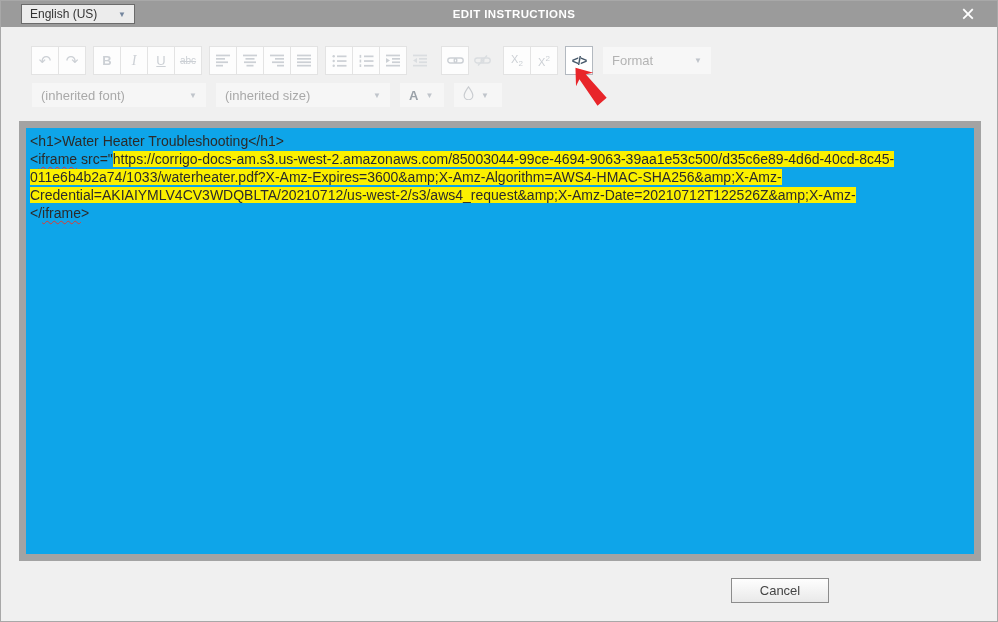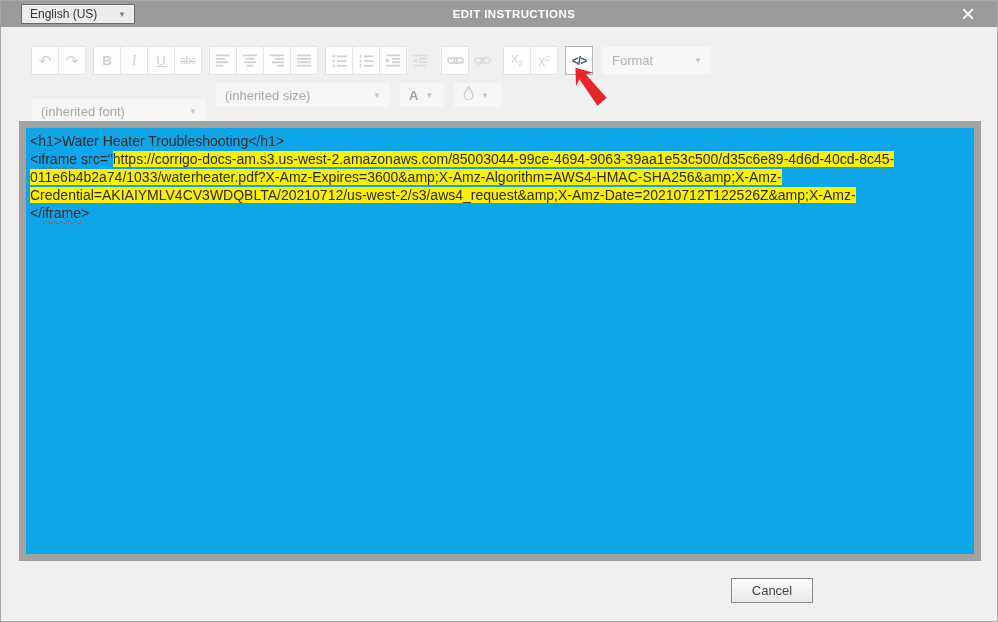--- a/index.html
+++ b/index.html
@@ -59,21 +59,21 @@
   .format-dd .lbl { flex:1; font-size:13px; color:#b3b3b3; }
   .dd-tri { font-size:8px; color:#c0c5cb; }
 
   
   .toolbar2 { position:absolute; left:30px; top:81px; display:flex; gap:8px; }
   .dd2 {
     height:26px; background:#f6f6f6; border:1px solid #f0f0f0;
     display:flex; align-items:center; padding:0 9px;
   }
   .dd2 .lbl { flex:1; font-size:13px; color:#a9a9a9; }
-  .dd-font { width:176px;margin-top:16px; } .dd-size { width:176px; }
+  .dd-font { width:176px; } .dd-size { width:176px; }
   .btn-color { width:46px; gap:7px; }
   .btn-color .a { font-weight:bold; font-size:13px; color:#9aa1a8; }
   .btn-bg { width:50px; gap:7px; color:#c9ccd0; }
 
   
   .anno-arrow { position:absolute; left:566px; top:58px; width:54px; height:54px; pointer-events:none; z-index:5; }
 
   
   .editor {
     position:absolute; left:18px; top:120px; width:962px; height:440px;
@@ -86,21 +86,21 @@
   .seg-spell {
     text-decoration-line:underline;
     text-decoration-style:wavy;
     text-decoration-color:#e03a2f;
     text-decoration-thickness:1px;
     text-underline-offset:2px;
   }
 
   
   .btn-cancel {
-    position:absolute; left:730px; top:577px; width:82px; height:25px;
+    position:absolute; left:730px; top:577px; width:98px; height:25px;
     background:linear-gradient(#fefefe,#e9e9e9); border:1px solid #8c8c8c;
     font-size:13px; color:#444; display:flex; align-items:center; justify-content:center;
     font-family:inherit; cursor:default;
   }
   .btn-save {
     position:absolute; left:840px; top:577px; width:128px; height:25px;
     background:#8da3c1; border:1px solid #8da3c1;
     font-size:13px; font-weight:bold; color:#fff;
     display:flex; align-items:center; justify-content:center;
     font-family:inherit; cursor:default;

